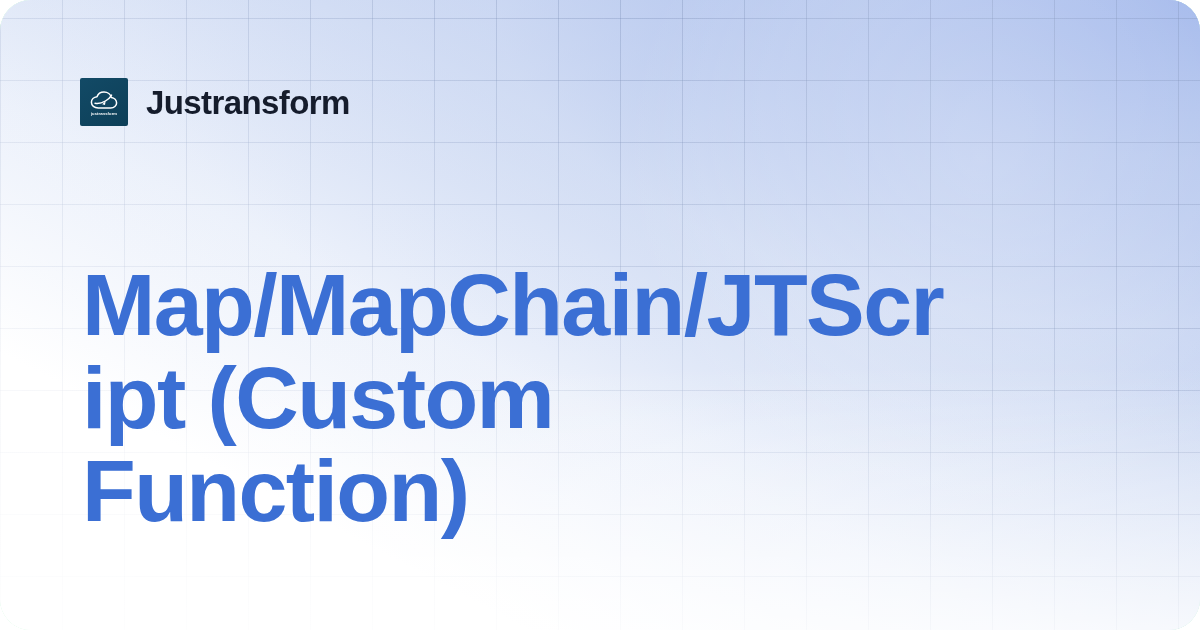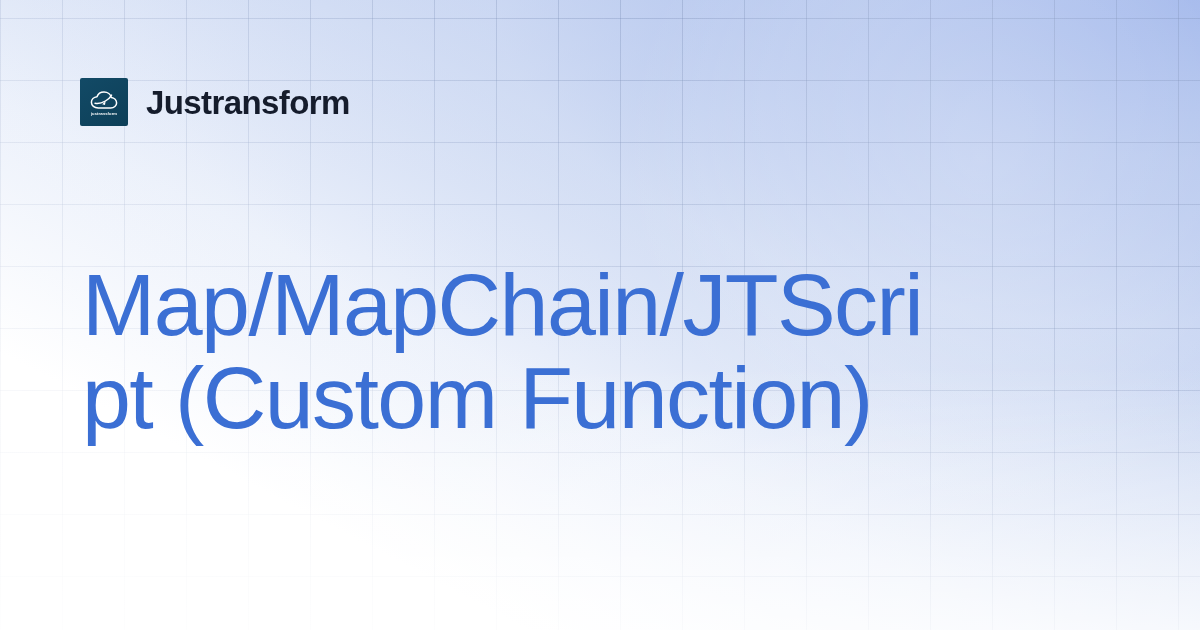--- a/index.html
+++ b/index.html
@@ -13,20 +13,21 @@
     font-family: "Liberation Sans", sans-serif;
     background: #ffffff;
   }
 
   #og-card {
     position: relative;
     width: 1200px;
     height: 630px;
     overflow: hidden;
     background: #86efac;
+    border-radius: 31px;
   }
 
   
   .bg-base {
     position: absolute;
     inset: 0;
     background: #ffffff;
   }
 
   .bg-gradient {
@@ -158,21 +159,21 @@
     white-space: nowrap;
   }
 
   .headline {
     position: absolute;
     left: 82px;
     top: 258px;
     width: 880px;
     font-family: "Liberation Sans", sans-serif;
     font-size: 88px;
-    font-weight: 400;
+    font-weight: 700;
     line-height: 93px;
     letter-spacing: -1.6px;
     color: #3B6FD4;
     margin: 0;
     word-break: break-word;
   }
 </style>
 </head>
 <body>
 

